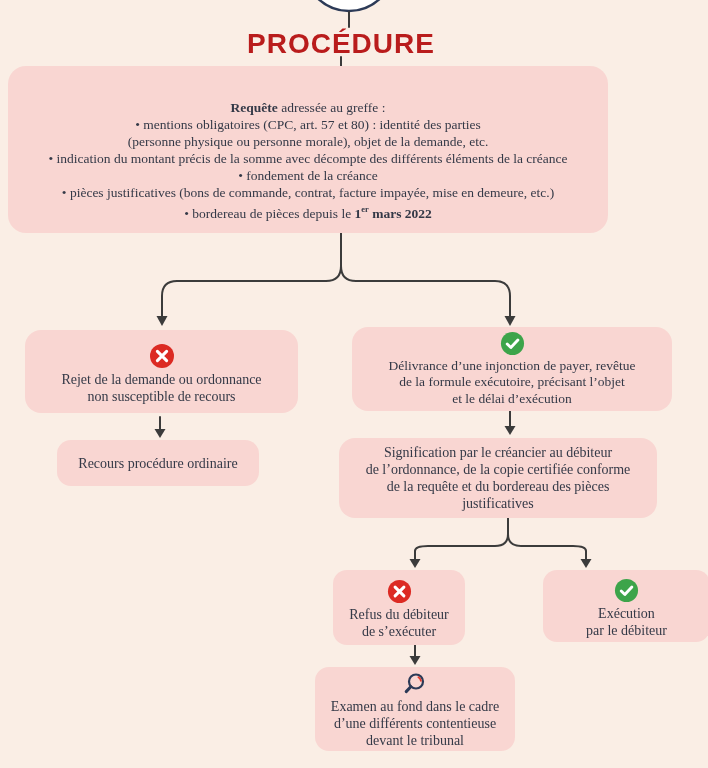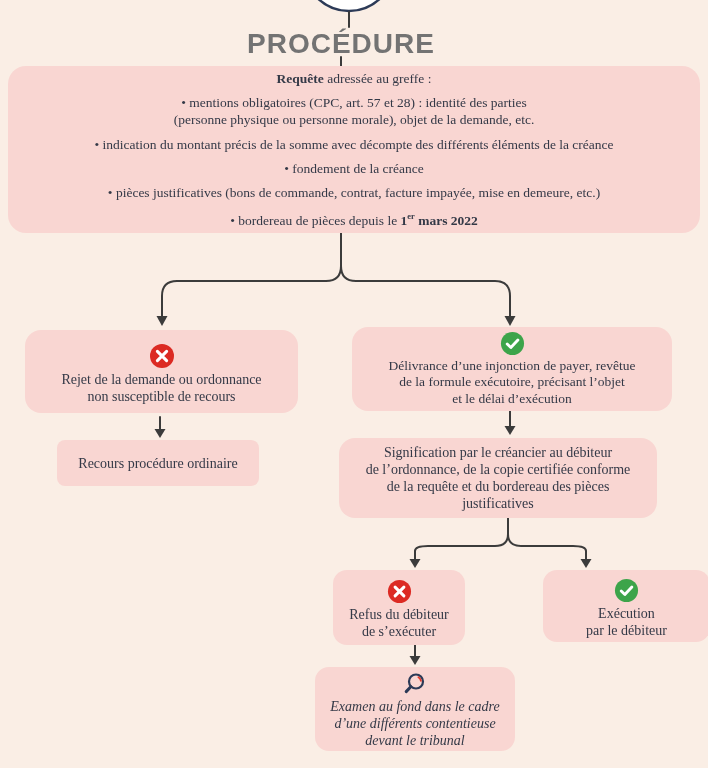--- a/index.html
+++ b/index.html
@@ -12,49 +12,49 @@
   }
   .wires { position:absolute; left:0; top:0; z-index:0; }
   .w  { fill:none; stroke:#3b3b3b; stroke-width:2; stroke-linecap:round; }
   .ah { fill:#3b3b3b; stroke:none; }
 
   .title {
     position:absolute; left:0; top:28px; width:682px;
     text-align:center; z-index:2;
     font-family:"Liberation Sans", sans-serif;
     font-weight:800; font-size:28px; letter-spacing:1px;
-    color:#737373;
+    color:#b91c1c;
   }
 
   .box {
     position:absolute; z-index:1;
     background:#f9d6d2; border-radius:16px;
     display:flex; flex-direction:column;
     align-items:center; justify-content:center;
     text-align:center;
   }
   .box .ln { line-height:17px; font-size:14px; }
 
   .main-box {
-    left:8px; top:66px; width:692px; height:167px; border-radius:18px;
-    justify-content:space-between; padding:4px 14px;
+    left:8px; top:66px; width:600px; height:167px; border-radius:18px;
+    justify-content:flex-end; padding:12px 14px;
     font-size:13.5px;
   }
   .main-box .group { line-height:17px; }
   .b { font-weight:bold; }
   sup.er { font-size:0.62em; vertical-align:super; font-weight:bold; }
 
   .rejet-box        { left:25px;  top:330px; width:273px; height:83px; padding-top:4px; }
-  .recours-box      { left:57px;  top:440px; width:202px; height:46px; border-radius:8px; }
+  .recours-box      { left:57px;  top:440px; width:202px; height:46px; border-radius:14px; }
   .delivrance-box   { left:352px; top:327px; width:320px; height:84px; }
   .delivrance-box .ln { line-height:16.5px; font-size:13.5px; }
   .signification-box{ left:339px; top:438px; width:318px; height:80px; border-radius:16px; }
   .refus-box        { left:333px; top:570px; width:132px; height:75px; border-radius:14px; padding-top:4px; }
   .execution-box    { left:506px; top:570px; width:167px; height:72px; border-radius:14px; padding-top:4px;margin-left:37px; }
-  .examen-box       { left:315px; top:667px; width:200px; height:84px; border-radius:14px; padding-top:2px;font-style:italic; }
+  .examen-box       { left:315px; top:667px; width:200px; height:84px; border-radius:14px; padding-top:2px; }
 
   .icon { display:flex; align-items:center; justify-content:center; margin-bottom:2px; }
 </style>
 </head>
 <body>
 
 <div class="canvas">
 
   <svg class="wires" width="708" height="768" viewBox="0 0 708 768" aria-hidden="true">
     <circle cx="349" cy="-34" r="45" fill="#ffffff" stroke="#2c3a57" stroke-width="2.5"></circle>
@@ -79,21 +79,21 @@
 
     <path class="w" d="M415,645 L415,656"></path>
     <path class="ah" d="M409.5,656 L420.5,656 L415,665 Z"></path>
   </svg>
 
   <div class="title">PROCÉDURE</div>
 
   <div class="box main-box">
     <div class="group"><span class="b">Requête</span><span> adressée au greffe :</span></div>
     <div class="group">
-      <div>• mentions obligatoires (CPC, art. 57 et 28) : identité des parties</div>
+      <div>• mentions obligatoires (CPC, art. 57 et 80) : identité des parties</div>
       <div>(personne physique ou personne morale), objet de la demande, etc.</div>
     </div>
     <div class="group">• indication du montant précis de la somme avec décompte des différents éléments de la créance</div>
     <div class="group">• fondement de la créance</div>
     <div class="group">• pièces justificatives (bons de commande, contrat, facture impayée, mise en demeure, etc.)</div>
     <div class="group"><span>• bordereau de pièces depuis le </span><span class="b">1</span><sup class="er">er</sup><span class="b"> mars 2022</span></div>
   </div>
 
   <div class="box rejet-box">
     <span class="icon">

